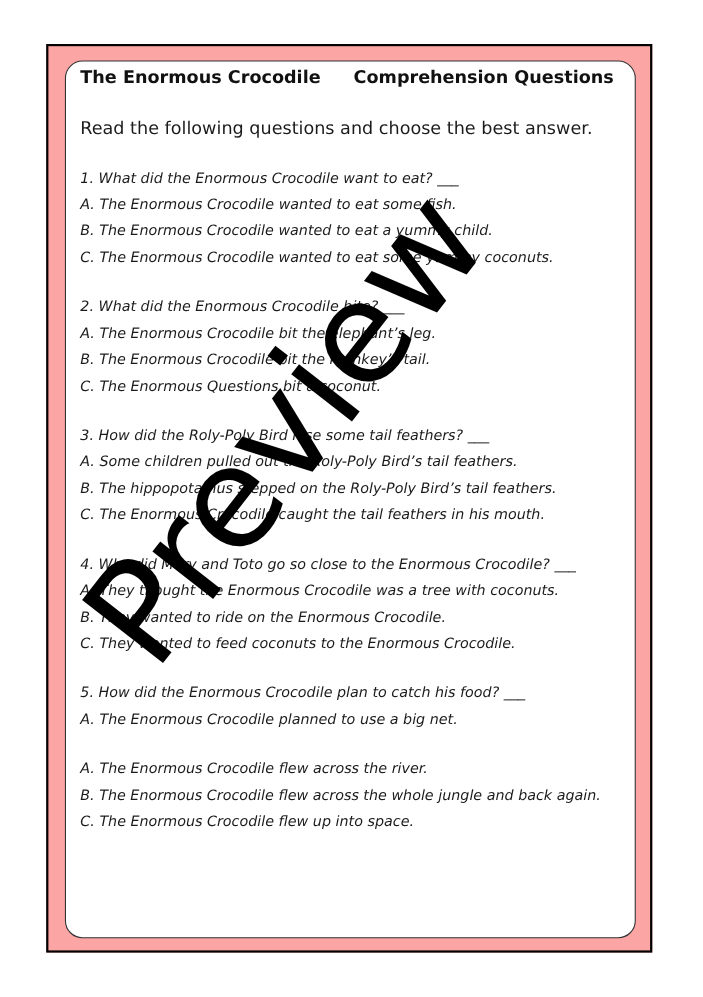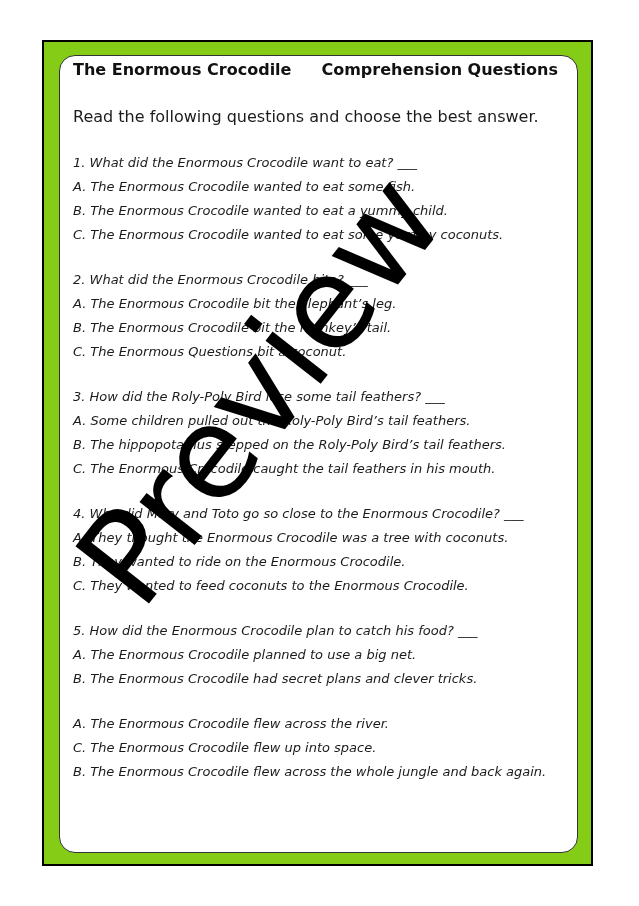--- a/index.html
+++ b/index.html
@@ -17,21 +17,21 @@
     color: #1b1b1b;
   }
   .outer-frame {
     position: absolute;
     left: 42px;
     top: 40px;
     width: 551px;
     height: 826px;
     border: 2px solid #000000;
     box-sizing: border-box;
-    background: #84cc16;
+    background: #fca5a5;
   }
   .sheet {
     position: absolute;
     left: 15px;
     top: 13px;
     width: 519px;
     height: 798px;
     border: 1px solid #333333;
     border-radius: 16px;
     box-sizing: border-box;
@@ -132,27 +132,26 @@
         <div class="qblock">
           <div class="qline">4. Why did Mary and Toto go so close to the Enormous Crocodile? ___</div>
           <div class="opt">A. They thought the Enormous Crocodile was a tree with coconuts.</div>
           <div class="opt">B. They wanted to ride on the Enormous Crocodile.</div>
           <div class="opt">C. They wanted to feed coconuts to the Enormous Crocodile.</div>
         </div>
 
         <div class="qblock">
           <div class="qline">5. How did the Enormous Crocodile plan to catch his food? ___</div>
           <div class="opt">A. The Enormous Crocodile planned to use a big net.</div>
-          <div class="opt">B. The Enormous Crocodile had secret plans and clever tricks.</div>
         </div>
 
         <div class="qblock">
           <div class="opt">A. The Enormous Crocodile flew across the river.</div>
+          <div class="opt">B. The Enormous Crocodile flew across the whole jungle and back again.</div>
           <div class="opt">C. The Enormous Crocodile flew up into space.</div>
-          <div class="opt">B. The Enormous Crocodile flew across the whole jungle and back again.</div>
         </div>
 
       </div>
     </div>
   </div>
 
   <div class="watermark">Preview</div>
 
 </div>
 

